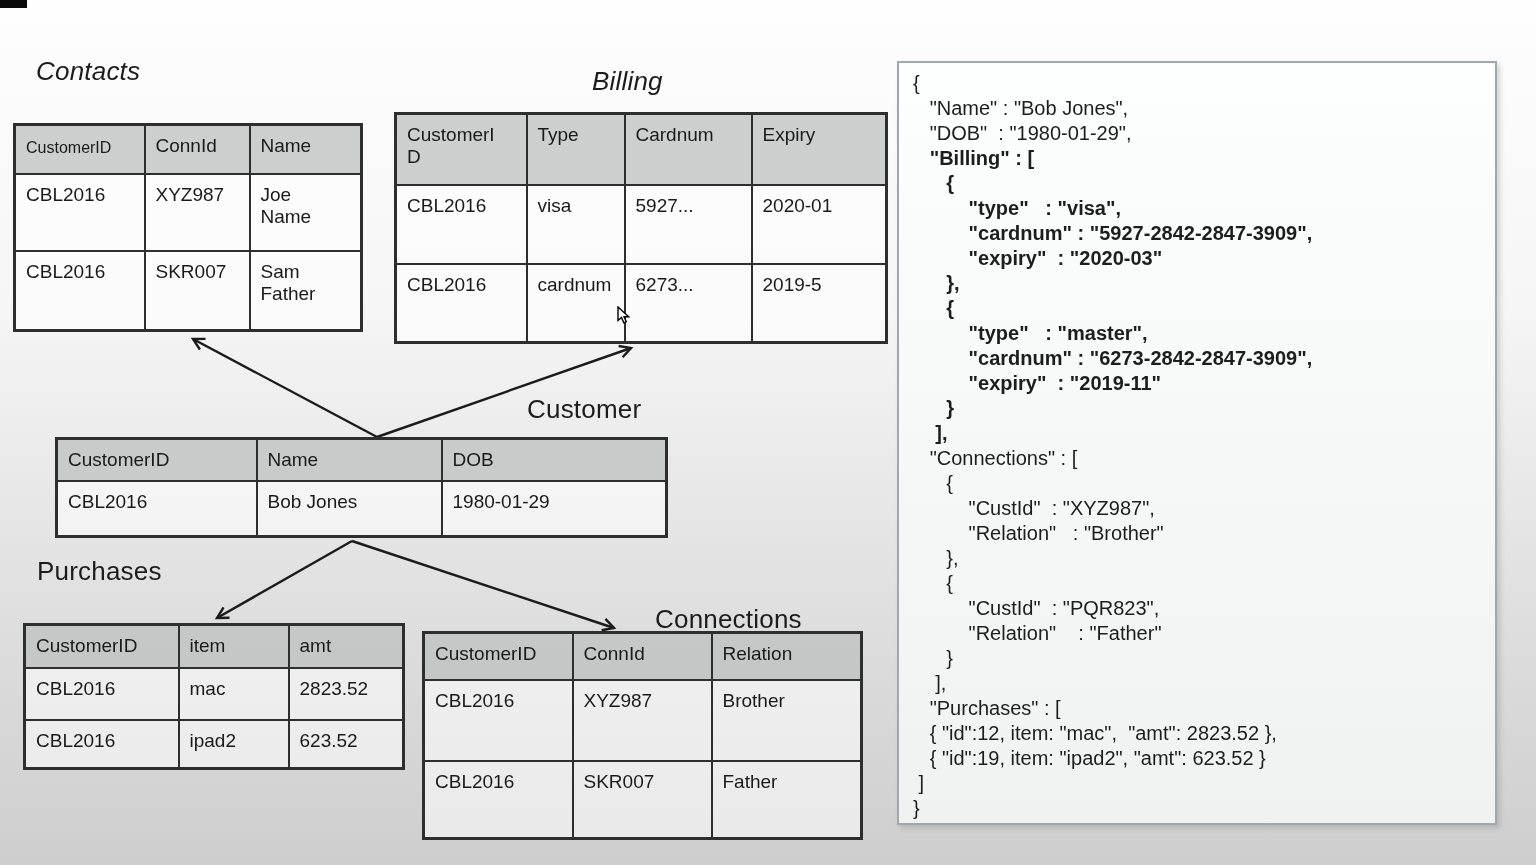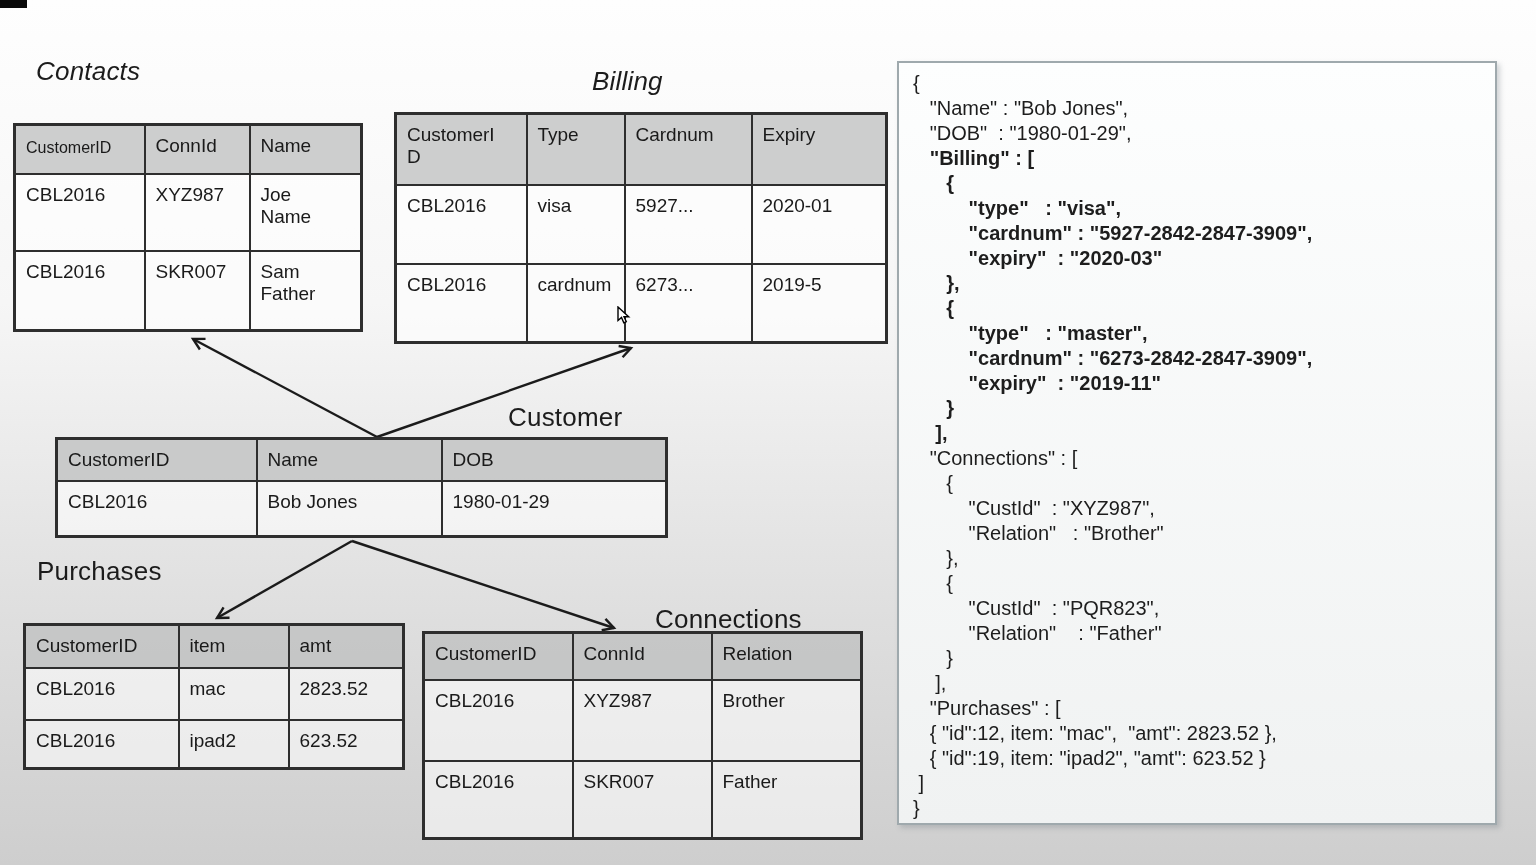--- a/index.html
+++ b/index.html
@@ -6,21 +6,21 @@
   #stage {
     position:relative; width:1536px; height:865px; overflow:hidden;
     background:linear-gradient(180deg,#fefefe 0%, #f6f6f6 35%, #dedede 72%, #cecece 100%);
     font-family:"Liberation Sans", sans-serif; color:#1a1a1a;
   }
   .corner-mark { position:absolute; left:0; top:0; width:27px; height:8px; background:#0a0a0a; }
 
   .slide-title { position:absolute; font-size:26px; color:#1c1c1c; letter-spacing:0.2px; }
   #contacts-title    { left:36px;  top:56px;font-style:italic;  }
   #billing-title     { left:592px; top:66px;font-style:italic;  }
-  #customer-title    { left:508px; top:394px;margin-top:8px; }
+  #customer-title    { left:527px; top:394px; }
   #purchases-title   { left:37px;  top:556px; }
   #connections-title { left:655px; top:604px; }
 
   #dockey-title { position:absolute; left:912px; top:12px; font-size:27px; color:#111; }
   #dockey-title b { font-weight:bold; }
 
   .tbl { position:absolute; border-collapse:collapse; table-layout:fixed; border:3px solid #2e2e2e; }
   .tbl th, .tbl td {
     border:2px solid #2e2e2e; font-size:19px; font-weight:normal; text-align:left;
     vertical-align:top; padding:9px 10px 4px 10px; color:#1a1a1a; overflow:hidden;

